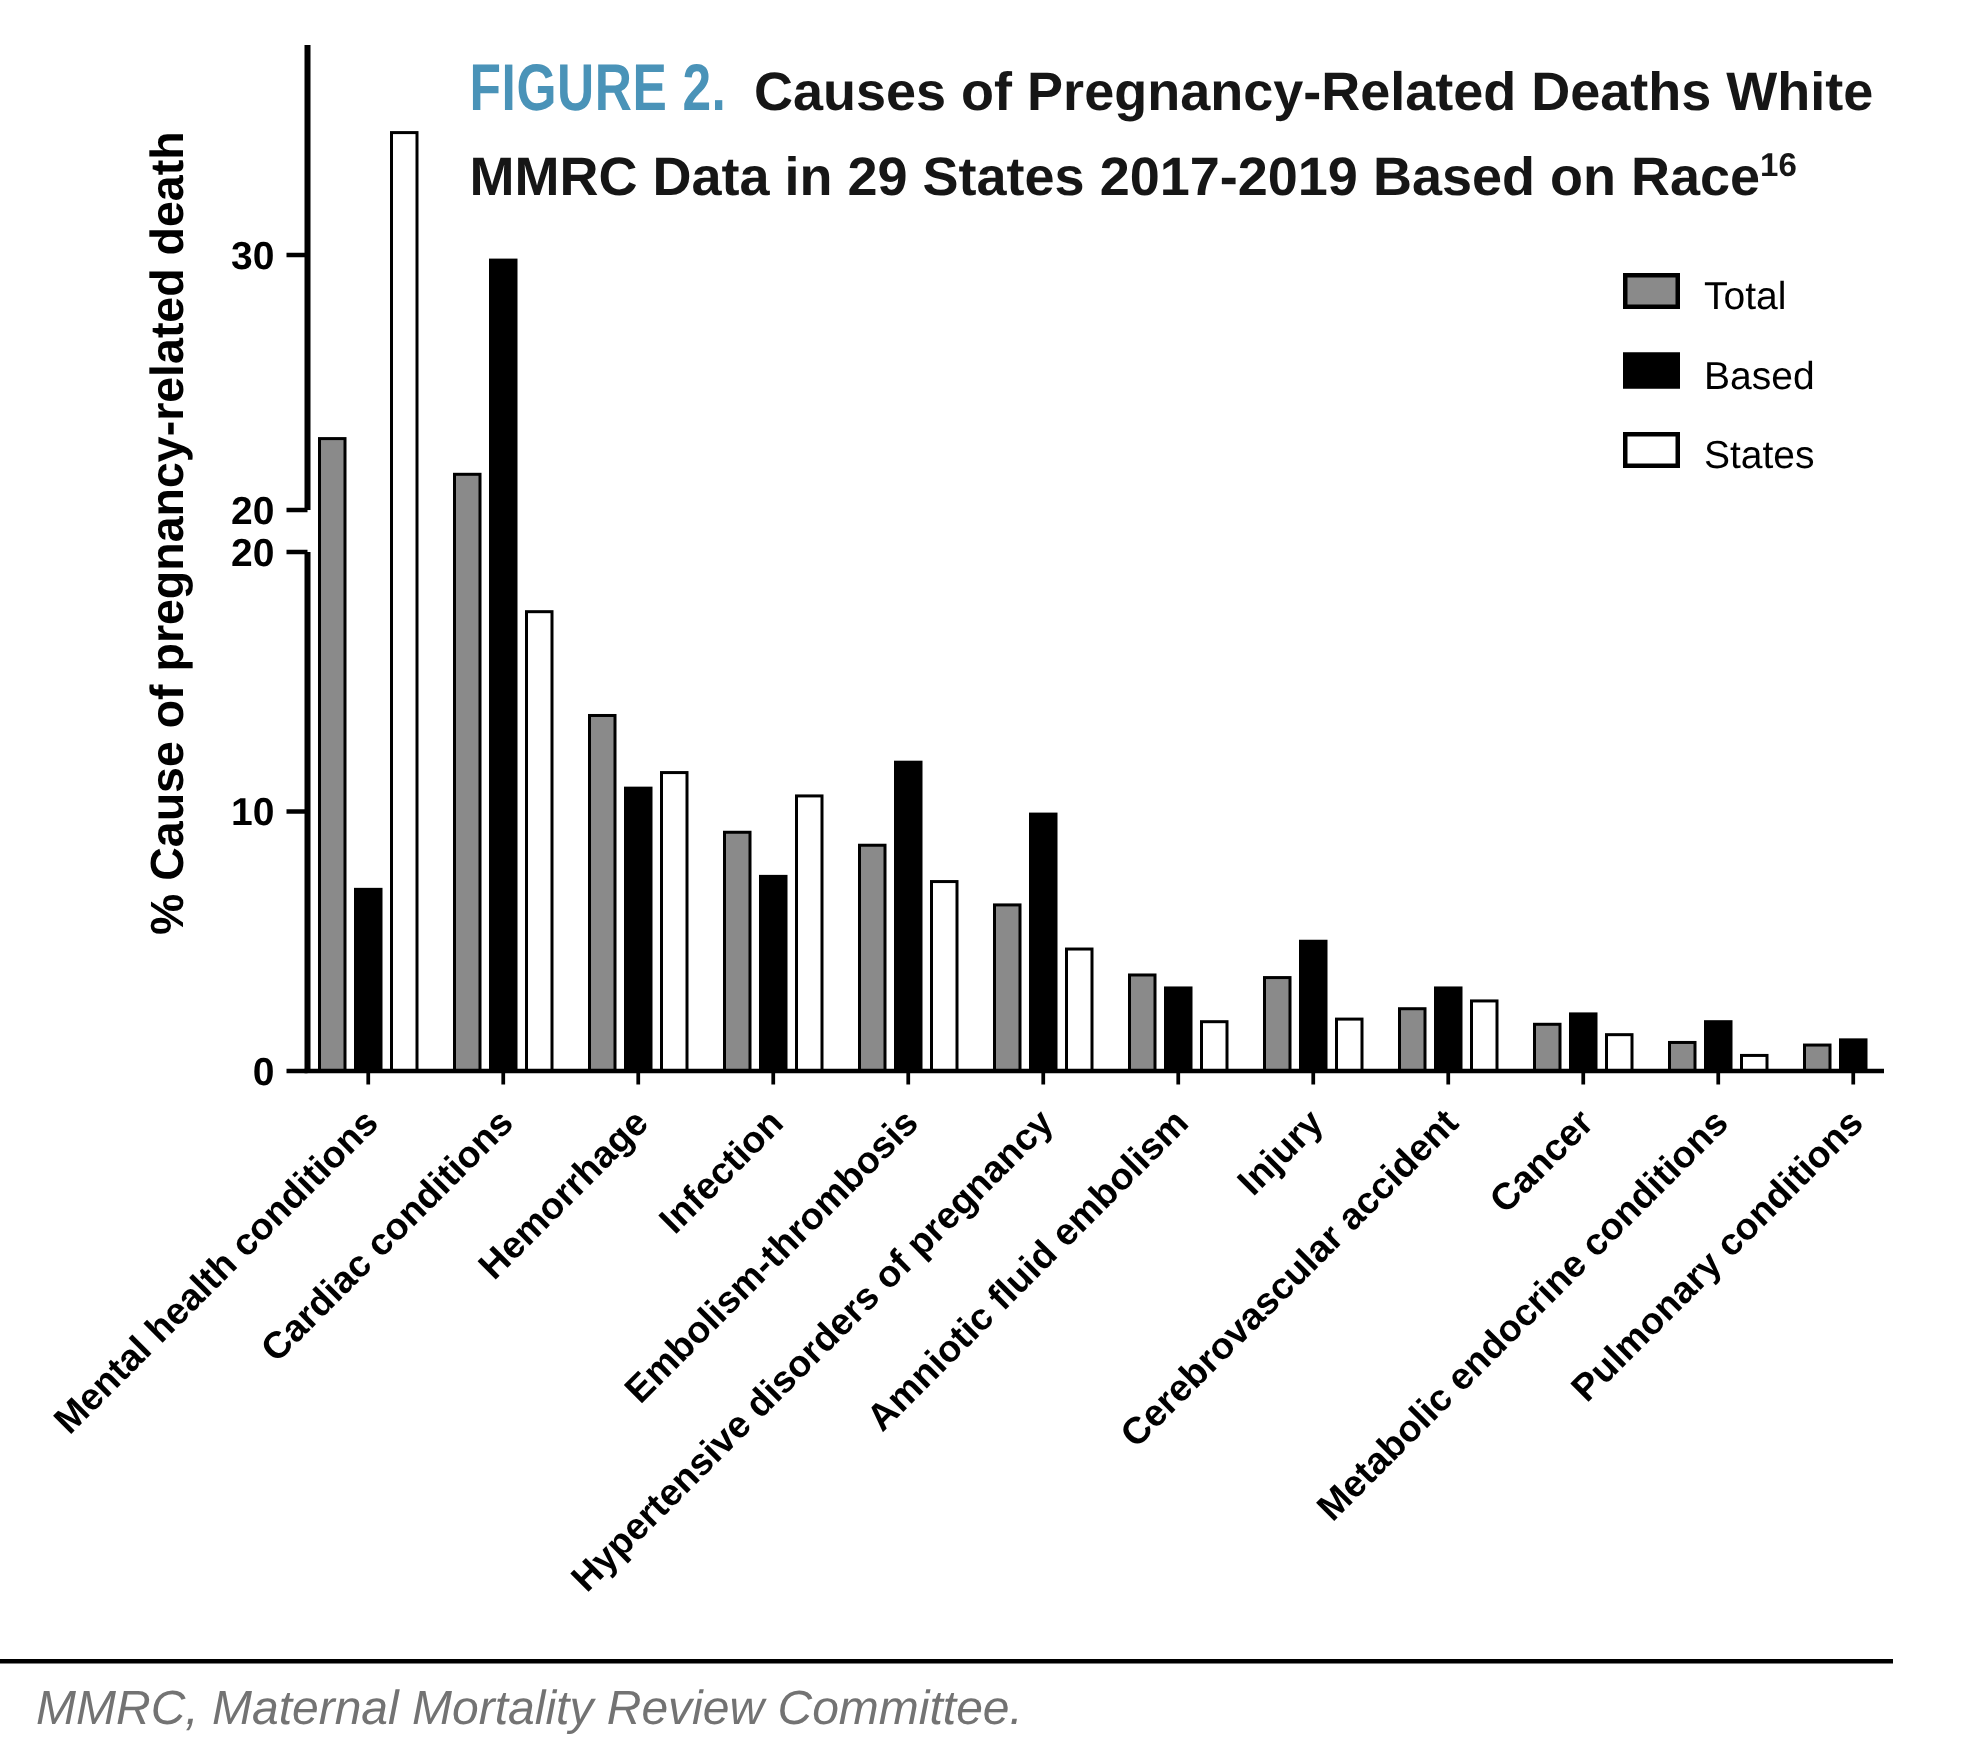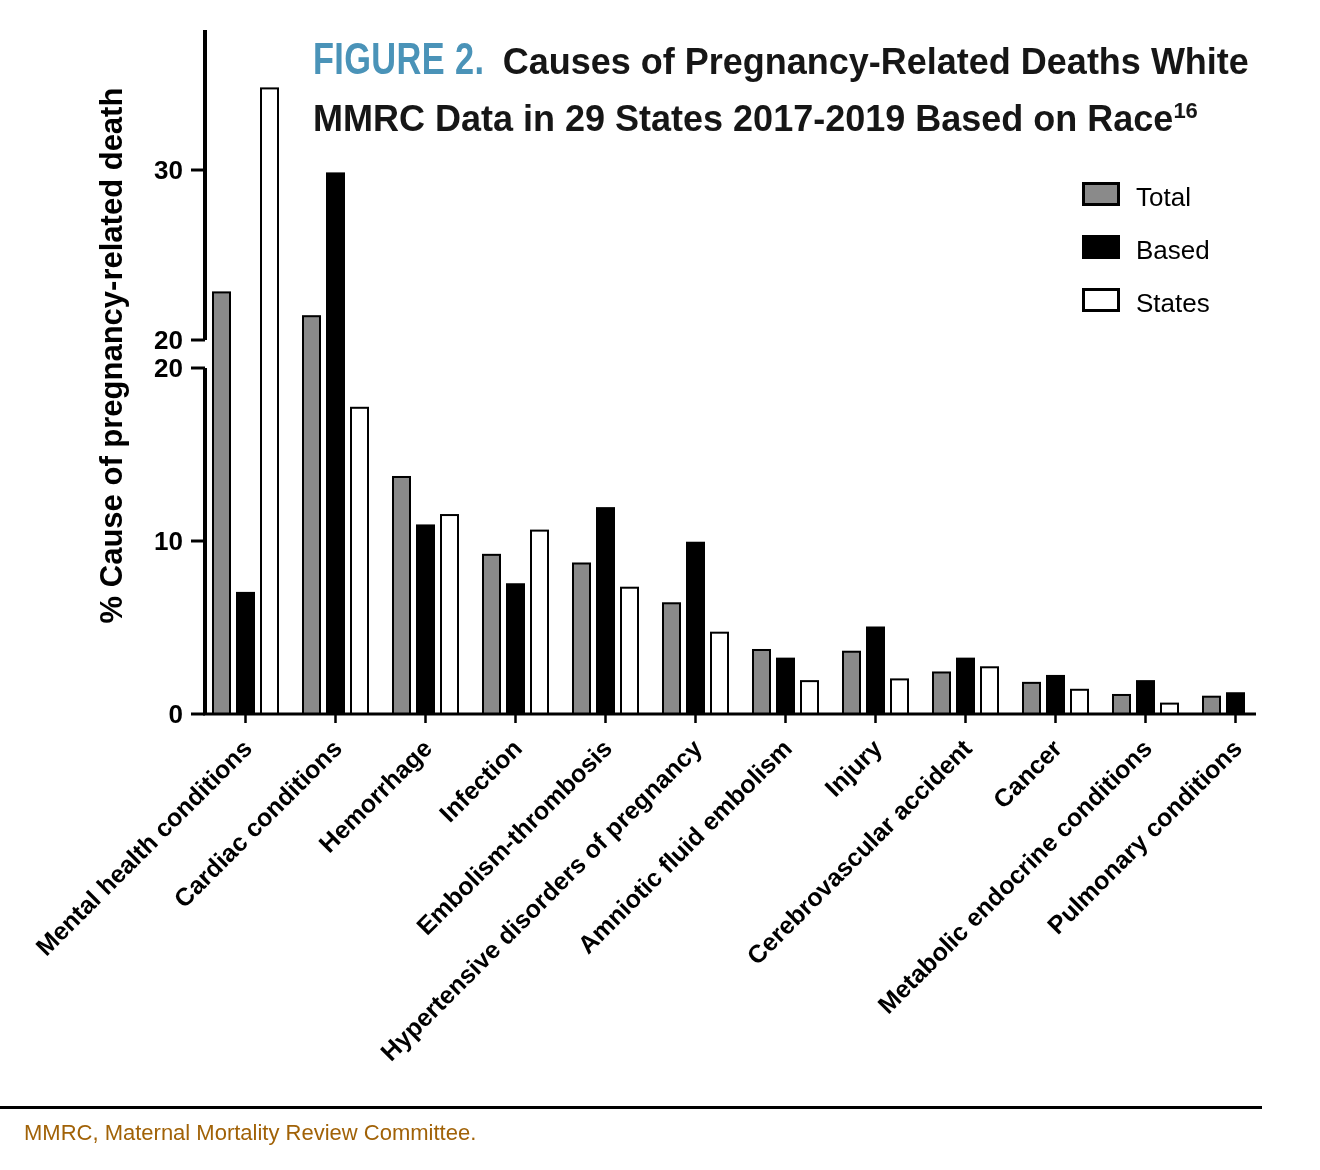--- a/index.html
+++ b/index.html
@@ -23,21 +23,21 @@
   .tick-label { font-family:"Liberation Sans", sans-serif; font-size:26px; font-weight:bold; fill:#000; }
   .cat-label  { font-family:"Liberation Sans", sans-serif; font-size:25px; font-weight:bold; fill:#000; }
 
   .legend { position:absolute; left:1082px; top:182px; }
   .legend-row { display:flex; align-items:flex-start; margin-bottom:22px; }
   .swatch { width:38px; height:24px; border:3px solid #000; margin-right:16px;
     display:inline-block; background:#fff; }
   .legend-label { font-size:26px; color:#000; }
 
   .rule { position:absolute; left:0; top:1106px; width:1262px; height:3px; background:#000; }
-  .footer-text { position:absolute; left:24px; top:1120px; font-size:22px; color:#a16207; }
+  .footer-text { position:absolute; left:24px; top:1120px; font-size:32px; color:#737373;font-style:italic; }
 </style>
 </head>
 <body>
 
 <div class="page">
 
   <div class="title">
     <span class="fig-label">FIGURE 2.</span>
     <span>Causes of Pregnancy-Related Deaths White</span><br>
     <span>MMRC Data in 29 States 2017-2019 Based on Race</span><sup>16</sup>

